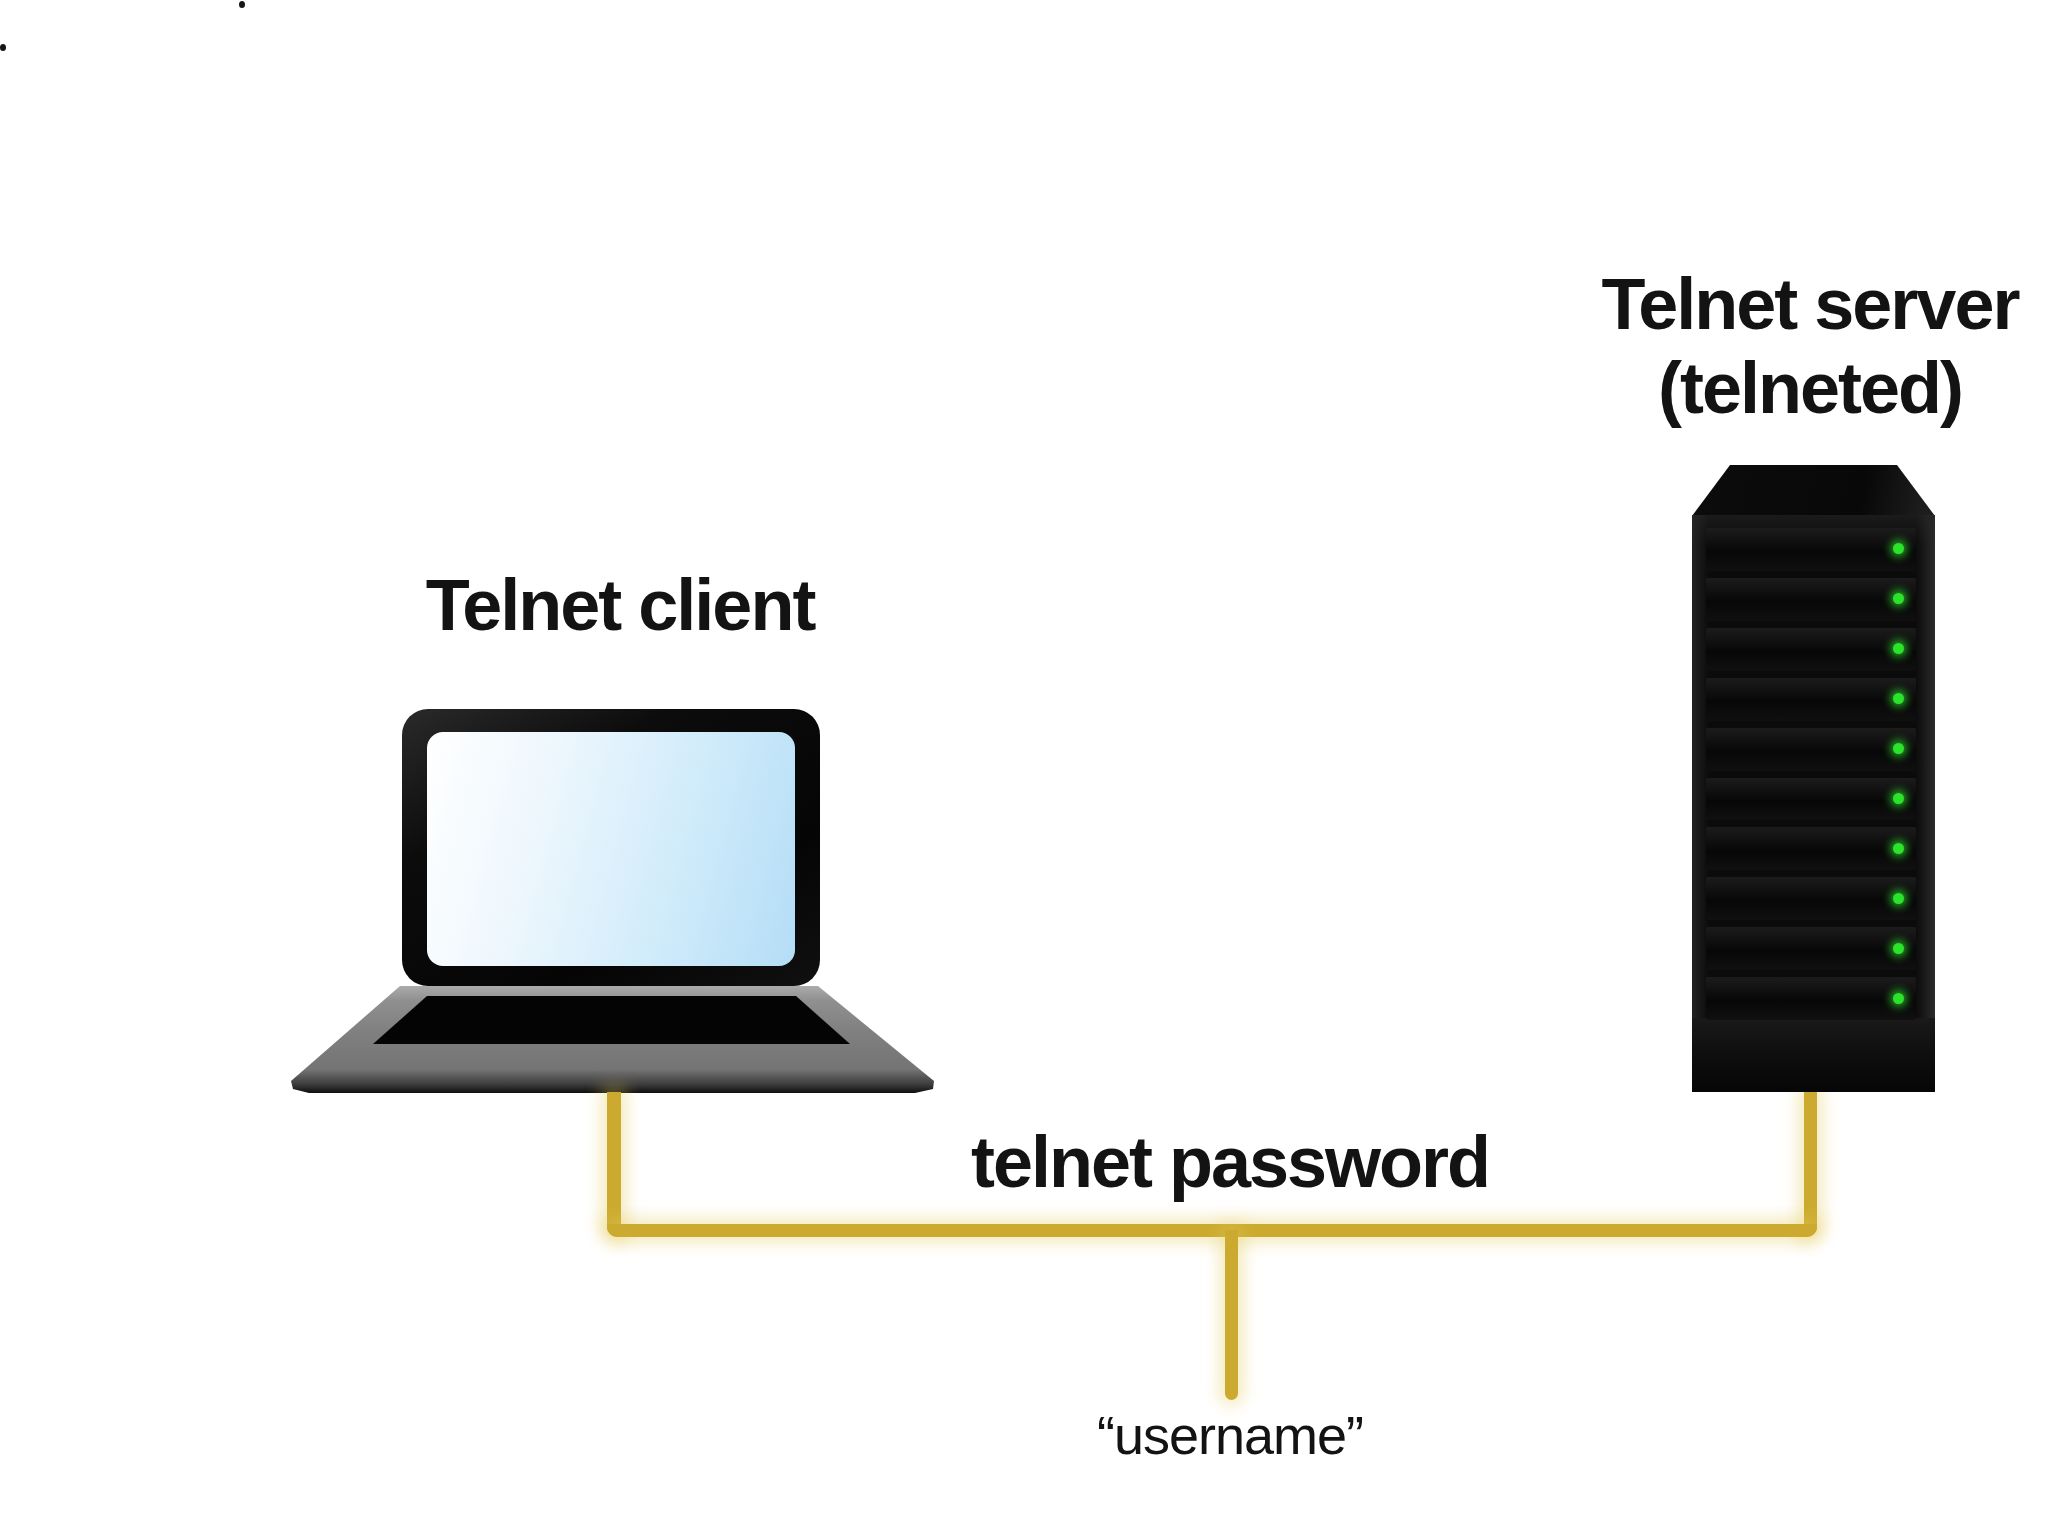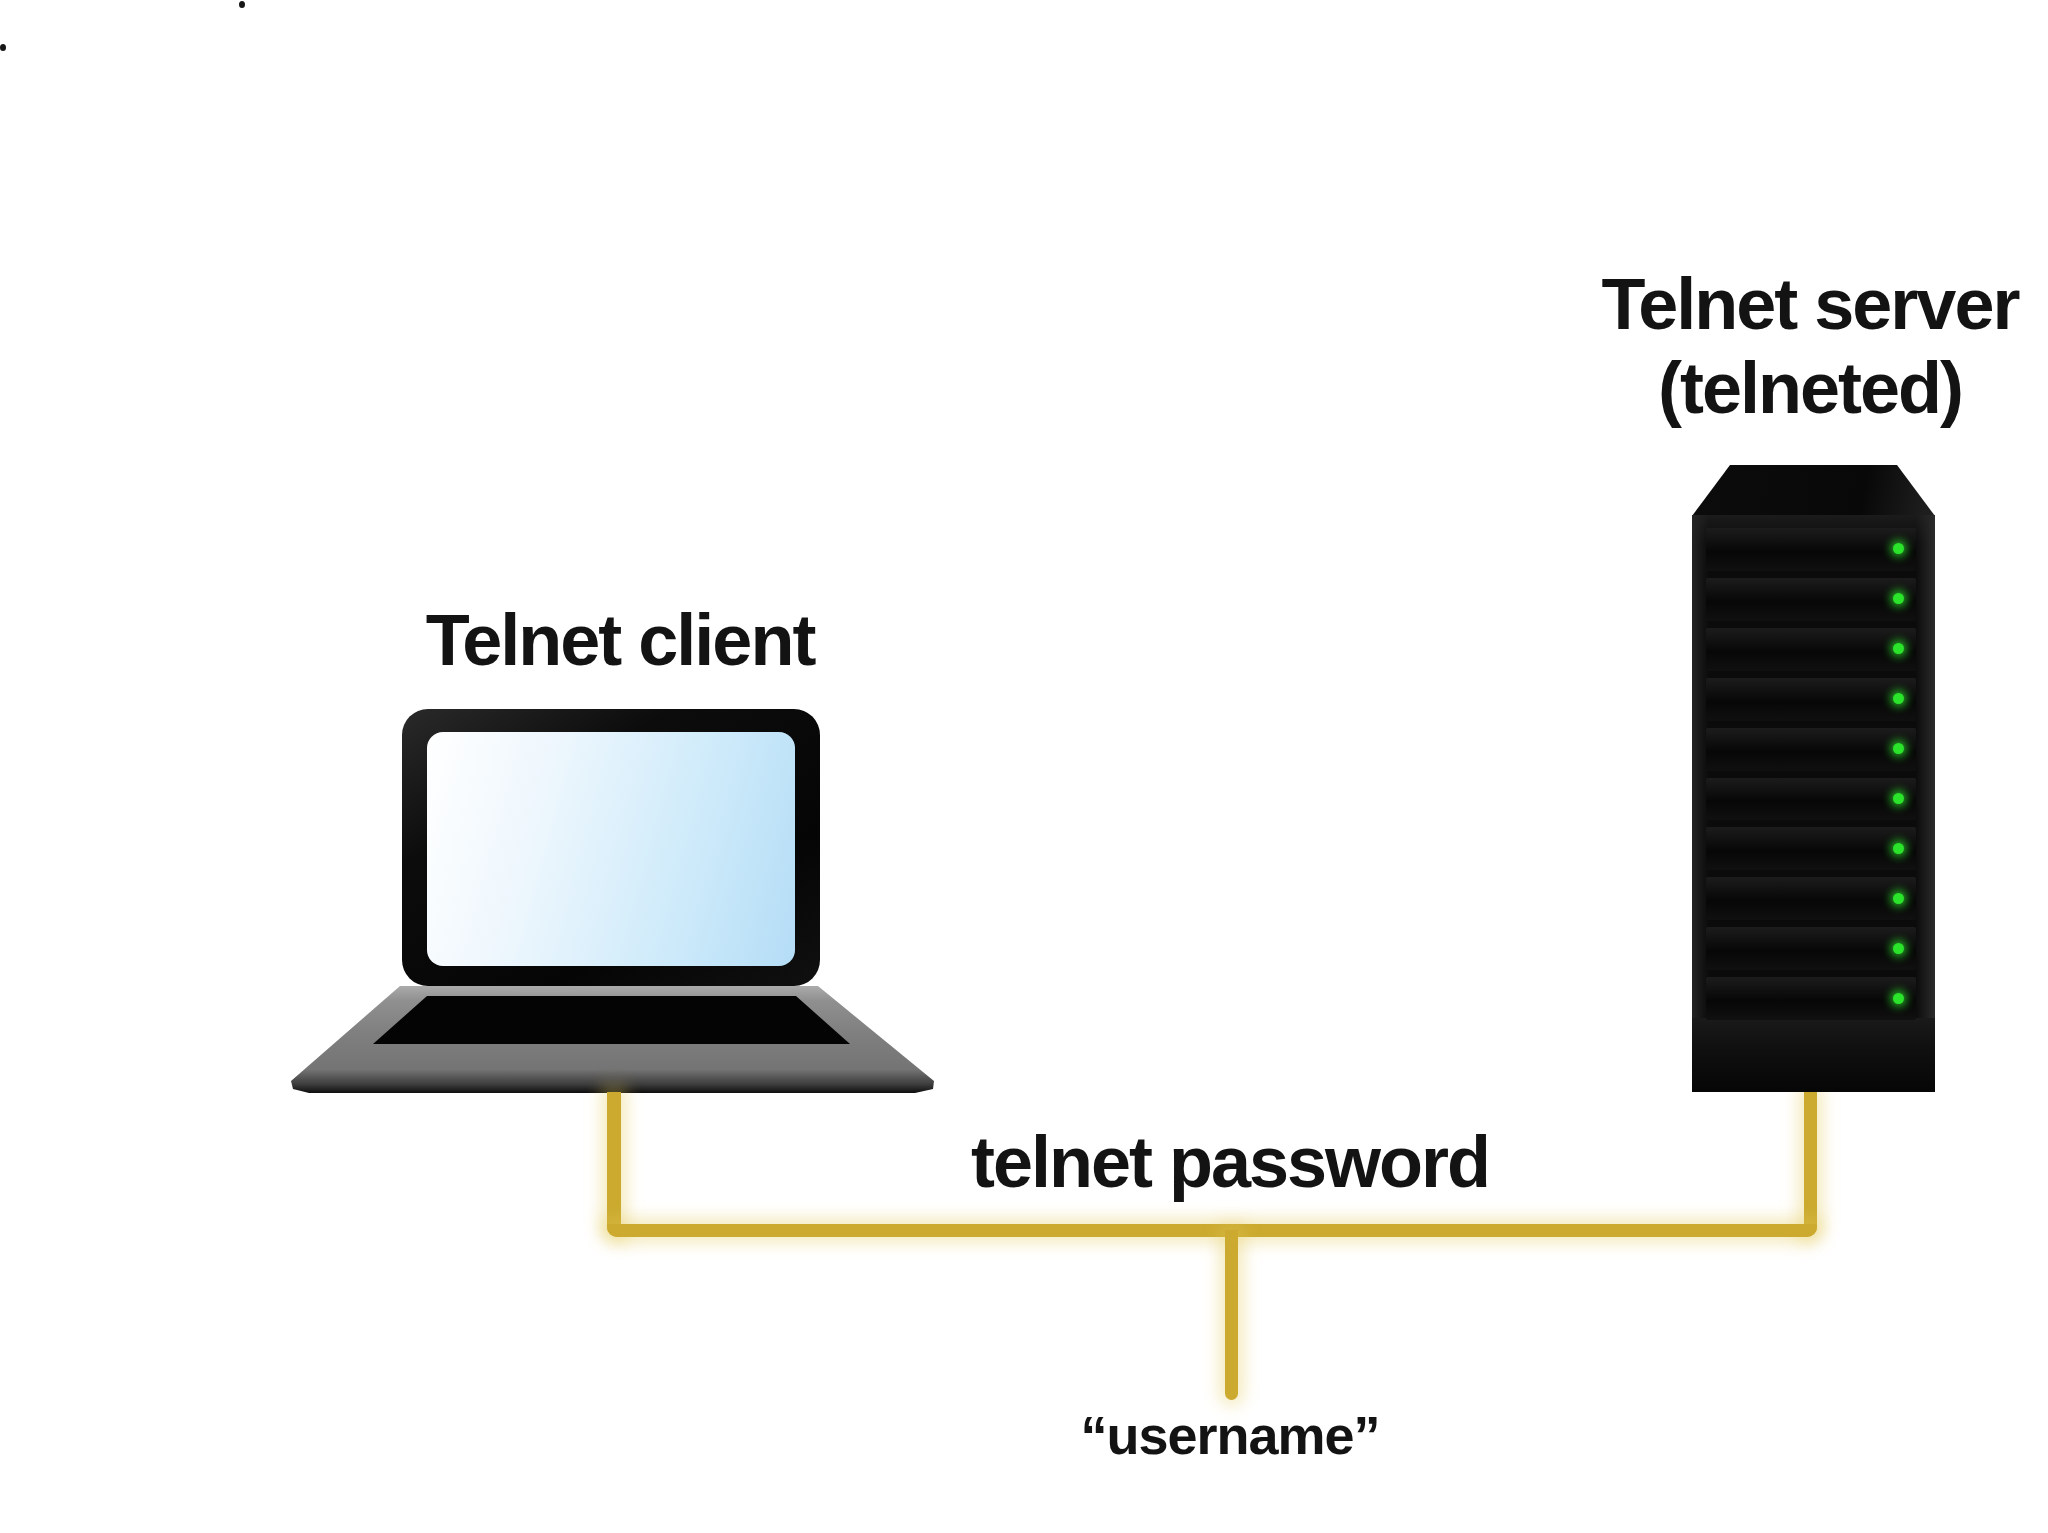--- a/index.html
+++ b/index.html
@@ -12,26 +12,26 @@
   
   .dot{width:6px;height:7px;border-radius:50%;background:#161616;}
   .dot1{left:239px;top:1px;}
   .dot2{left:0px;top:44px;}
 
   
   .title{
     font-weight:700;font-size:72px;letter-spacing:-2px;line-height:84px;
     text-align:center;color:#131313;
   }
-  .client-title{left:340px;top:598px;width:560px;}
+  .client-title{left:340px;top:563px;width:560px;}
   .server-title{left:1565px;top:262px;width:490px;}
   .protocol-title{left:930px;top:1120px;width:600px;}
   .credentials{
     left:1030px;top:1406px;width:400px;text-align:center;
-    font-weight:700;font-size:54px;letter-spacing:-1px;line-height:58px;color:#131313;
+    font-weight:400;font-size:54px;letter-spacing:-1px;line-height:58px;color:#131313;
   }
 
   
   .laptop-lid{
     left:402px;top:709px;width:418px;height:277px;border-radius:26px;
     background:linear-gradient(150deg,#2a2a2a 0%,#0c0c0c 30%,#050505 70%,#101010 100%);
   }
   .laptop-screen{
     left:25px;top:23px;width:368px;height:234px;border-radius:16px;
     background:linear-gradient(105deg,#ffffff 0%,#eef7fd 30%,#cdeafa 70%,#b4ddf6 100%);

